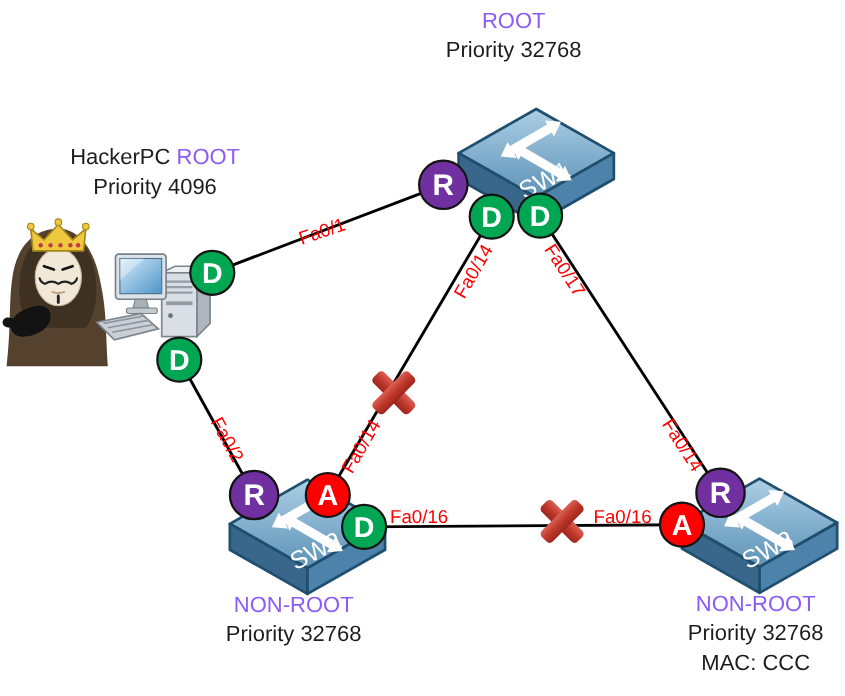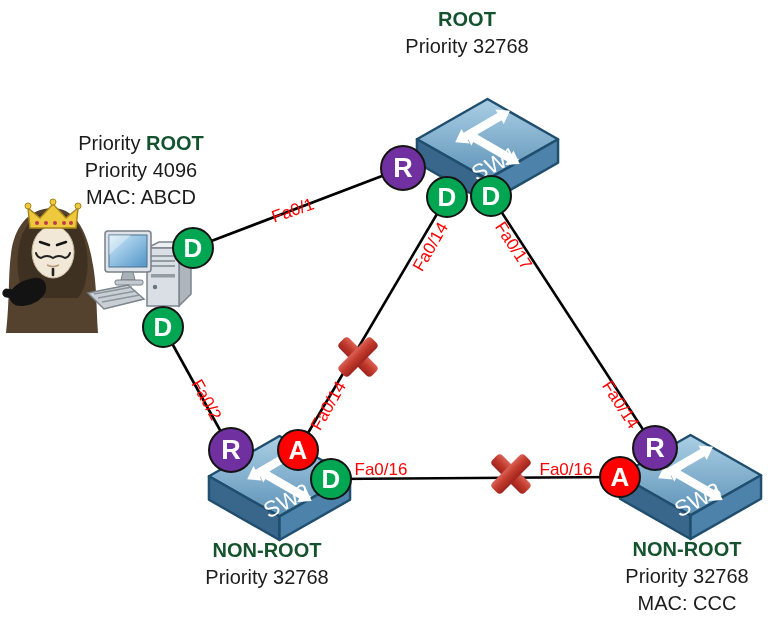--- a/index.html
+++ b/index.html
@@ -5,21 +5,21 @@
   html,body{margin:0;padding:0;background:#fff;}
   #stage{
     position:relative;width:768px;height:633px;background:#ffffff;
     overflow:hidden;font-family:"Liberation Sans",sans-serif;
   }
   .lines-layer{position:absolute;left:0;top:0;z-index:0;}
   .device-svg{position:absolute;z-index:2;}
   .hacker-svg{position:absolute;z-index:1;}
   .tblock{position:absolute;text-align:center;font-size:20px;line-height:27px;
     color:#1c1c1c;z-index:3;white-space:nowrap;}
-  .role{color:#14532d;font-weight:bold;}
+  .role{color:#8b5cf6;font-weight:normal;}
   .port{position:absolute;color:#fe0000;font-size:17px;white-space:nowrap;
     transform:translate(-50%,-50%) rotate(var(--r,0deg));z-index:4;}
   .badge{position:absolute;border-radius:50%;display:flex;align-items:center;
     justify-content:center;color:#fff;font-weight:bold;border:2px solid #141414;
     z-index:5;box-sizing:border-box;}
   .badge.r{width:46px;height:46px;background:#7030a0;font-size:27px;}
   .badge.d{width:42px;height:42px;background:#00a651;font-size:26px;}
   .badge.a{width:42px;height:42px;background:#fe0000;font-size:26px;}
   .xmark{position:absolute;width:46px;height:46px;z-index:6;}
   .xmark .bar{position:absolute;left:0;top:16px;width:46px;height:14px;border-radius:4px;
@@ -41,25 +41,24 @@
     <line x1="331" y1="479" x2="620" y2="477" stroke="#000" stroke-width="2.6"></line>
   </svg>
 
   <div class="tblock" style="left:342px;top:6px;width:250px;">
     <div class="role">ROOT</div>
     <div>Priority 32768</div>
   </div>
 
   <div class="tblock" style="left:16px;top:130px;width:250px;">
     <div>
-      <span>Priority</span>
+      <span>HackerPC</span>
       <span class="role">ROOT</span>
     </div>
     <div>Priority 4096</div>
-    <div>MAC: ABCD</div>
   </div>
 
   <div class="tblock" style="left:142px;top:537px;width:250px;">
     <div class="role">NON-ROOT</div>
     <div>Priority 32768</div>
   </div>
 
   <div class="tblock" style="left:562px;top:536px;width:250px;">
     <div class="role">NON-ROOT</div>
     <div>Priority 32768</div>

